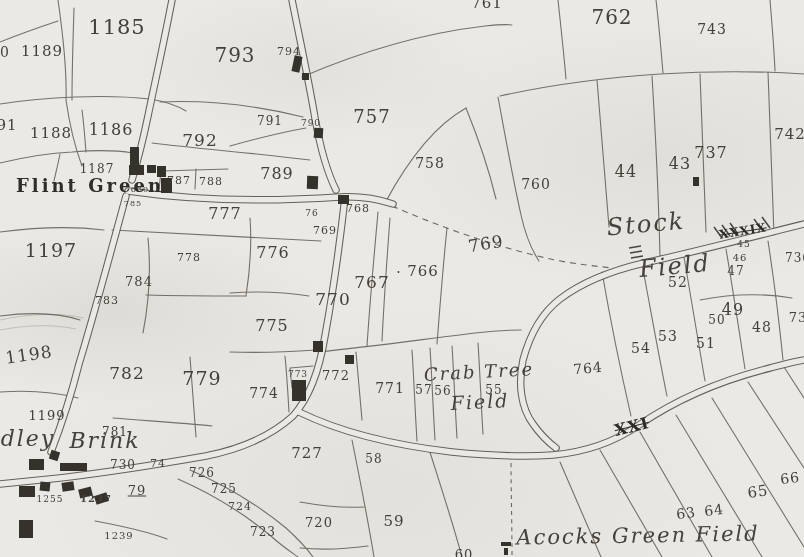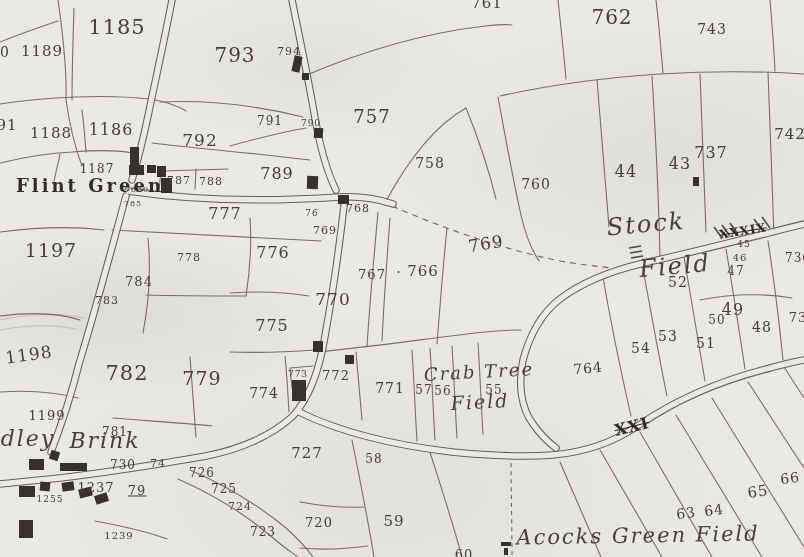--- a/index.html
+++ b/index.html
@@ -191,44 +191,44 @@
       <span class="lbl num" style="left: 790px; top: 134px; font-size: 15px; transform: translate(-50%, -50%) rotate(0deg);">742</span>
       <span class="lbl num" style="left: 626px; top: 172px; font-size: 16px; transform: translate(-50%, -50%) rotate(0deg);">44</span>
       <span class="lbl num" style="left: 680px; top: 164px; font-size: 16px; transform: translate(-50%, -50%) rotate(0deg);">43</span>
       <span class="lbl num" style="left: 536px; top: 184px; font-size: 14px; transform: translate(-50%, -50%) rotate(0deg);">760</span>
       <span class="lbl num" style="left: 486px; top: 244px; font-size: 17px; transform: translate(-50%, -50%) rotate(-9deg);">769</span>
       <span class="lbl num" style="left: 225px; top: 214px; font-size: 16px; transform: translate(-50%, -50%) rotate(0deg);">777</span>
       <span class="lbl num" style="left: 189px; top: 257px; font-size: 11px; transform: translate(-50%, -50%) rotate(0deg);">778</span>
       <span class="lbl num" style="left: 273px; top: 253px; font-size: 16px; transform: translate(-50%, -50%) rotate(0deg);">776</span>
       <span class="lbl num" style="left: 272px; top: 326px; font-size: 16px; transform: translate(-50%, -50%) rotate(0deg);">775</span>
       <span class="lbl num" style="left: 333px; top: 299px; font-size: 17px; transform: translate(-50%, -50%) rotate(0deg);">770</span>
-      <span class="lbl num" style="left: 372px; top: 274px; font-size: 13px; transform: translate(-50%, -50%) rotate(0deg);">767</span>
+      <span class="lbl num" style="left: 372px; top: 282px; font-size: 17px; transform: translate(-50%, -50%) rotate(0deg);">767</span>
       <span class="lbl num" style="left: 399px; top: 268px; font-size: 14px; transform: translate(-50%, -50%) rotate(0deg);">.</span>
       <span class="lbl num" style="left: 423px; top: 271px; font-size: 15px; transform: translate(-50%, -50%) rotate(0deg);">766</span>
       <span class="lbl num" style="left: 358px; top: 208px; font-size: 11px; transform: translate(-50%, -50%) rotate(0deg);">768</span>
       <span class="lbl num" style="left: 325px; top: 230px; font-size: 11px; transform: translate(-50%, -50%) rotate(0deg);">769</span>
       <span class="lbl num" style="left: 312px; top: 213px; font-size: 9px; transform: translate(-50%, -50%) rotate(0deg);">76</span>
       <span class="lbl num" style="left: 139px; top: 281px; font-size: 13px; transform: translate(-50%, -50%) rotate(0deg);">784</span>
       <span class="lbl num" style="left: 107px; top: 300px; font-size: 11px; transform: translate(-50%, -50%) rotate(0deg);">783</span>
       <span class="lbl num" style="left: 140px; top: 190px; font-size: 8px; transform: translate(-50%, -50%) rotate(0deg);">630</span>
       <span class="lbl num" style="left: 133px; top: 204px; font-size: 8px; transform: translate(-50%, -50%) rotate(0deg);">785</span>
-      <span class="lbl num" style="left: 127px; top: 373px; font-size: 21px; transform: translate(-50%, -50%) rotate(0deg);">782</span>
+      <span class="lbl num" style="left: 127px; top: 373px; font-size: 17px; transform: translate(-50%, -50%) rotate(0deg);">782</span>
       <span class="lbl num" style="left: 202px; top: 378px; font-size: 19px; transform: translate(-50%, -50%) rotate(0deg);">779</span>
       <span class="lbl num" style="left: 115px; top: 432px; font-size: 12px; transform: translate(-50%, -50%) rotate(0deg);">781</span>
       <span class="lbl num" style="left: 123px; top: 465px; font-size: 12px; transform: translate(-50%, -50%) rotate(0deg);">730</span>
       <span class="lbl num" style="left: 158px; top: 463px; font-size: 11px; transform: translate(-50%, -50%) rotate(0deg);">74</span>
       <span class="lbl num" style="left: 137px; top: 490px; font-size: 13px; transform: translate(-50%, -50%) rotate(0deg); text-decoration: underline;">79</span>
       <span class="lbl num" style="left: 307px; top: 453px; font-size: 15px; transform: translate(-50%, -50%) rotate(0deg);">727</span>
       <span class="lbl num" style="left: 202px; top: 473px; font-size: 12px; transform: translate(-50%, -50%) rotate(0deg);">726</span>
       <span class="lbl num" style="left: 224px; top: 489px; font-size: 12px; transform: translate(-50%, -50%) rotate(0deg);">725</span>
       <span class="lbl num" style="left: 240px; top: 506px; font-size: 11px; transform: translate(-50%, -50%) rotate(0deg);">724</span>
       <span class="lbl num" style="left: 263px; top: 532px; font-size: 12px; transform: translate(-50%, -50%) rotate(0deg);">723</span>
       <span class="lbl num" style="left: 319px; top: 522px; font-size: 13px; transform: translate(-50%, -50%) rotate(0deg);">720</span>
       <span class="lbl num" style="left: 50px; top: 499px; font-size: 9px; transform: translate(-50%, -50%) rotate(0deg);">1255</span>
-      <span class="lbl num" style="left: 96px; top: 487px; font-size: 13px; transform: translate(-50%, -50%) rotate(0deg);">1237</span>
+      <span class="lbl num" style="left: 96px; top: 499px; font-size: 10px; transform: translate(-50%, -50%) rotate(0deg); font-weight: bold;">1237</span>
       <span class="lbl num" style="left: 119px; top: 536px; font-size: 10px; transform: translate(-50%, -50%) rotate(0deg);">1239</span>
       <span class="lbl num" style="left: 298px; top: 374px; font-size: 9px; transform: translate(-50%, -50%) rotate(0deg);">773</span>
       <span class="lbl num" style="left: 336px; top: 375px; font-size: 13px; transform: translate(-50%, -50%) rotate(0deg);">772</span>
       <span class="lbl num" style="left: 264px; top: 393px; font-size: 14px; transform: translate(-50%, -50%) rotate(0deg);">774</span>
       <span class="lbl num" style="left: 390px; top: 388px; font-size: 14px; transform: translate(-50%, -50%) rotate(0deg);">771</span>
       <span class="lbl num" style="left: 424px; top: 390px; font-size: 12px; transform: translate(-50%, -50%) rotate(0deg);">57</span>
       <span class="lbl num" style="left: 443px; top: 391px; font-size: 12px; transform: translate(-50%, -50%) rotate(0deg);">56</span>
       <span class="lbl num" style="left: 494px; top: 390px; font-size: 12px; transform: translate(-50%, -50%) rotate(0deg);">55</span>
       <span class="lbl num" style="left: 374px; top: 459px; font-size: 12px; transform: translate(-50%, -50%) rotate(0deg);">58</span>
       <span class="lbl num" style="left: 394px; top: 521px; font-size: 15px; transform: translate(-50%, -50%) rotate(0deg);">59</span>

